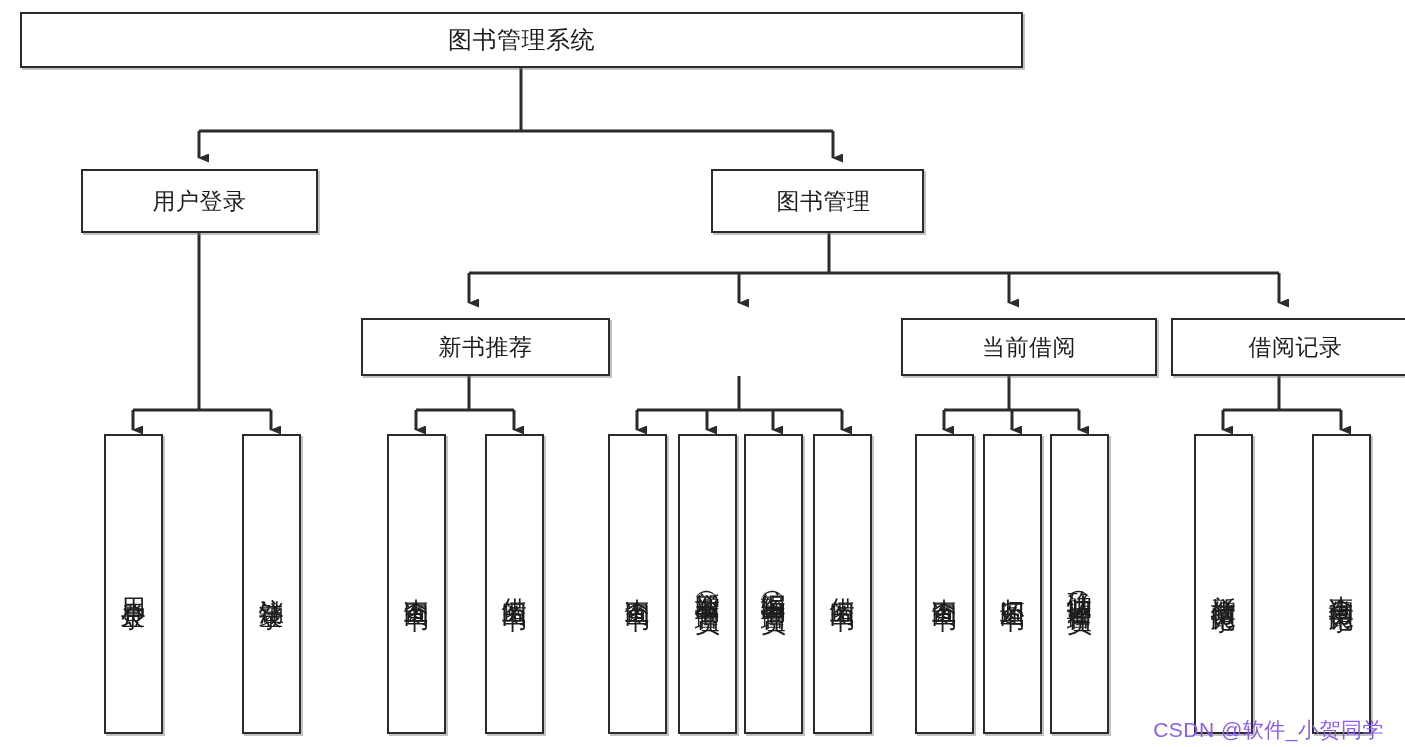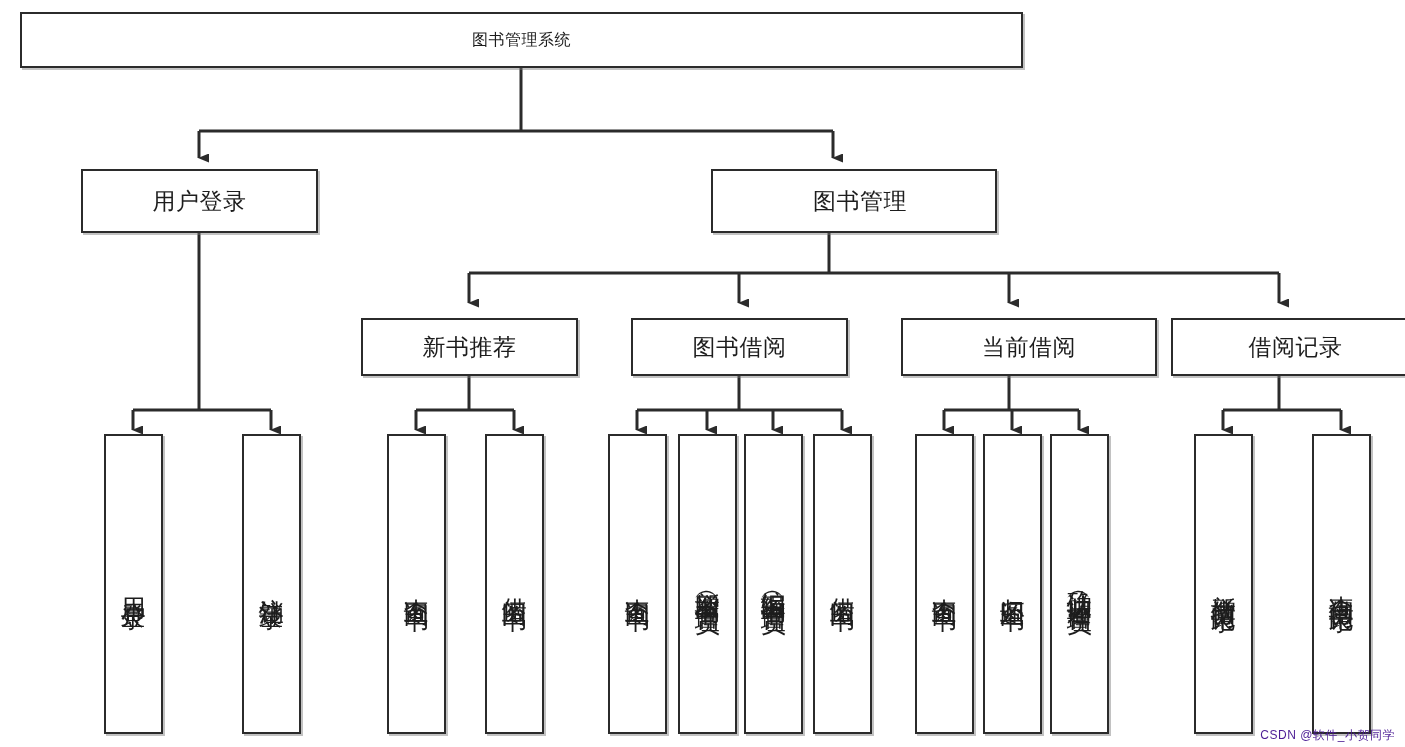--- a/index.html
+++ b/index.html
@@ -37,41 +37,41 @@
     color: #1d1d1d;
     line-height: 1.05;
     white-space: nowrap;
     text-align: center;
   }
   .node.horiz .label {
     font-size: 23px;
     letter-spacing: 0.5px;
   }
   .node.root .label {
-    font-size: 16px;
+    font-size: 24px;
   }
   .node.vert {
     align-items: center;
     justify-content: center;
     padding: 6px 0;
   }
   .node.vert .label {
     writing-mode: vertical-rl;
     text-orientation: upright;
     font-size: 25px;
     letter-spacing: 3px;
     white-space: normal;
     max-height: 100%;
   }
   .watermark {
     position: absolute;
-    right: 10px;
+    right: 21px;
     bottom: 3px;
-    font-size: 12px;
-    color: #4c1d95;
+    font-size: 21px;
+    color: #8b5cf6;
     letter-spacing: 0.5px;
     white-space: nowrap;
   }
 </style>
 </head>
 <body>
 
 <div id="canvas">
 
   <svg id="wires" viewBox="0 0 1405 747" xmlns="http://www.w3.org/2000/svg">
@@ -124,29 +124,26 @@
     </g>
   </svg>
 
   <div class="node root horiz" style="left:20px; top:12px; width:1003px; height:56px;">
     <span class="label">图书管理系统</span>
   </div>
 
   <div class="node horiz" style="left:81px; top:169px; width:237px; height:64px;">
     <span class="label">用户登录</span>
   </div>
-  <div class="node horiz" style="left:711px; top:169px; width:286px; height:64px;padding-left:12px;">
+  <div class="node horiz" style="left:711px; top:169px; width:213px; height:64px;padding-left:12px;">
     <span class="label">图书管理</span>
   </div>
 
-  <div class="node horiz" style="left:361px; top:318px; width:217px; height:58px;">
+  <div class="node horiz" style="left:361px; top:318px; width:249px; height:58px;">
     <span class="label">新书推荐</span>
-  </div>
-  <div class="node horiz" style="left:631px; top:318px; width:217px; height:58px;">
-    <span class="label">图书借阅</span>
   </div>
   <div class="node horiz" style="left:901px; top:318px; width:256px; height:58px;">
     <span class="label">当前借阅</span>
   </div>
   <div class="node horiz" style="left:1171px; top:318px; width:249px; height:58px;">
     <span class="label">借阅记录</span>
   </div>
 
   <div class="node vert" style="left:104px; top:434px; width:59px; height:300px;">
     <span class="label">用户登录</span>

